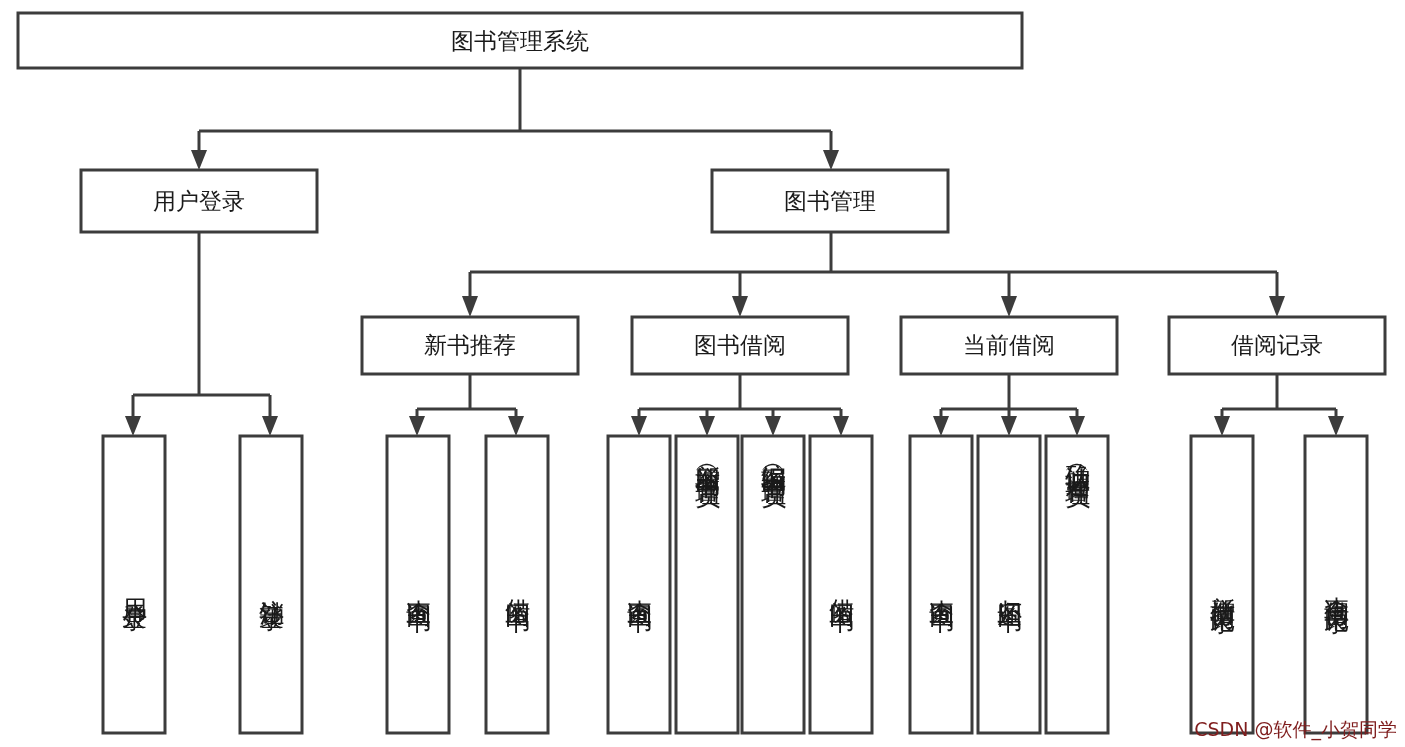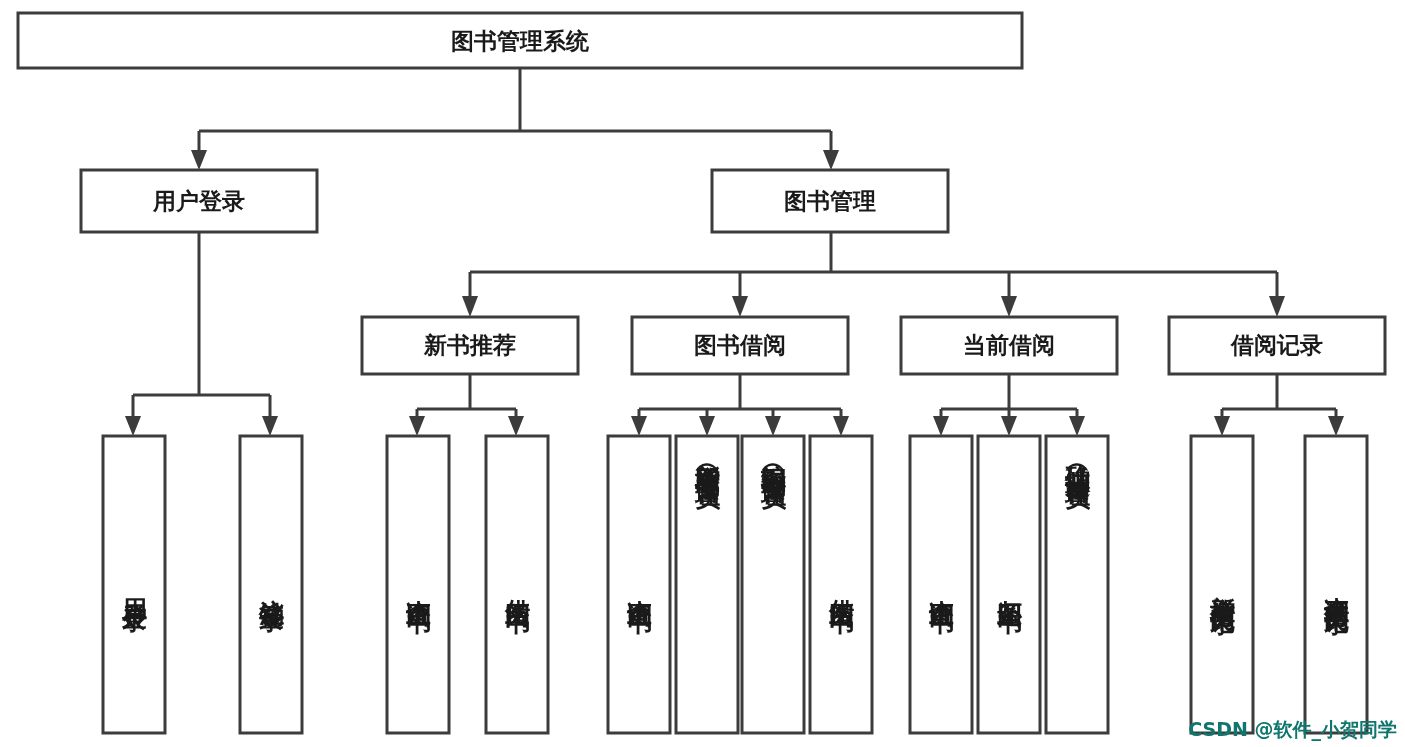--- a/index.html
+++ b/index.html
@@ -11,21 +11,20 @@
     width: 1405px;
     height: 747px;
     font-family: "DejaVu Sans", "Liberation Sans", sans-serif;
     overflow: hidden;
     position: relative;
   }
   #diagram-root {
     position: relative;
     width: 1405px;
     height: 747px;
-    font-weight: bold;
   }
   svg.flow {
     position: absolute;
     top: 0;
     left: 0;
     width: 1405px;
     height: 747px;
   }
   .node-box {
     fill: #ffffff;
@@ -69,21 +68,21 @@
     letter-spacing: 3px;
     color: #1a1a1a;
     white-space: nowrap;
   }
   .watermark {
     position: absolute;
     right: 8px;
     bottom: 4px;
     font-family: "DejaVu Sans", "Liberation Sans", sans-serif;
     font-size: 19px;
-    color: #0f766e;
+    color: #7f1d1d;
     white-space: nowrap;
   }
 </style>
 </head>
 <body>
 
 <div id="diagram-root">
 
   <svg class="flow" viewBox="0 0 1405 747" xmlns="http://www.w3.org/2000/svg">
 

